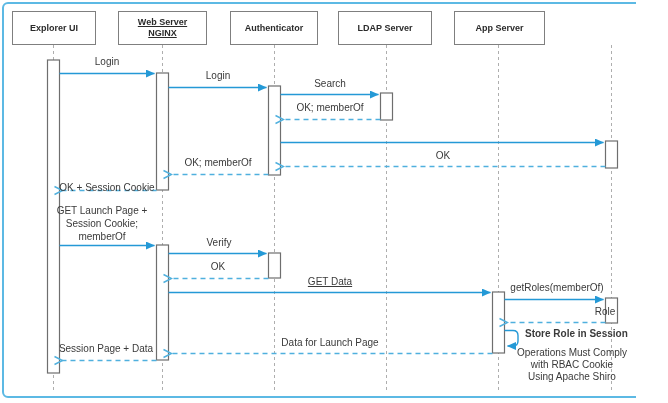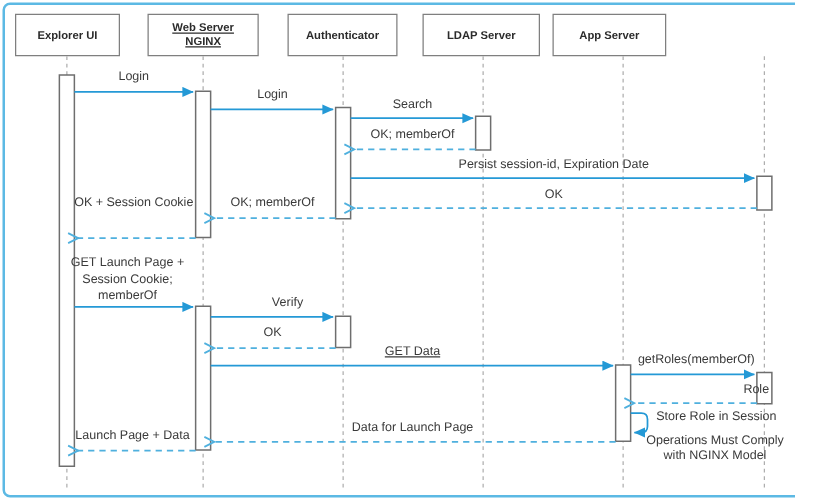--- a/index.html
+++ b/index.html
@@ -113,46 +113,46 @@
   <div class="pbox" style="left:118px;width:89px;text-decoration:underline;">
     <span>Web Server</span>
     <span>NGINX</span>
   </div>
   <div class="pbox" style="left:230px;width:88px;">
     <span>Authenticator</span>
   </div>
   <div class="pbox" style="left:338px;width:94px;">
     <span>LDAP Server</span>
   </div>
-  <div class="pbox" style="left:442px;width:91px;">
+  <div class="pbox" style="left:454px;width:91px;">
     <span>App Server</span>
   </div>
 
   <div class="mlabel" style="left:107px;top:57px;">Login</div>
   <div class="mlabel" style="left:218px;top:71px;">Login</div>
   <div class="mlabel" style="left:330px;top:79px;">Search</div>
   <div class="mlabel" style="left:330px;top:103px;">OK; memberOf</div>
-  <div class="mlabel" style="left:443px;top:127px;">Persist session-id, Expiration Date</div>
   <div class="mlabel" style="left:443px;top:151px;">OK</div>
   <div class="mlabel" style="left:218px;top:158px;">OK; memberOf</div>
-  <div class="mlabel" style="left:107px;top:158px;">OK + Session Cookie</div>
+  <div class="mlabel" style="left:107px;top:183px;">OK + Session Cookie</div>
 
   <div class="mblock" style="left:102px;top:204px;">
     <div>GET Launch Page +</div>
     <div>Session Cookie;</div>
     <div>memberOf</div>
   </div>
 
-  <div class="mlabel" style="left:219px;top:238px;margin-left:11px;">Verify</div>
+  <div class="mlabel" style="left:219px;top:238px;">Verify</div>
   <div class="mlabel" style="left:218px;top:262px;">OK</div>
   <div class="mlabel" style="left:330px;top:277px;text-decoration:underline;">GET Data</div>
   <div class="mlabel" style="left:557px;top:283px;">getRoles(memberOf)</div>
   <div class="mlabel" style="left:557px;top:307px;margin-left:48px;">Role</div>
-  <div class="mlabel left-align" style="left:525px;top:329px;">Store Role in Session</div>
+  <div class="mlabel left-align" style="left:525px;top:329px;font-weight:bold;">Store Role in Session</div>
 
   <div class="mblock note" style="left:572px;top:347px;">
     <div>Operations Must Comply</div>
-    <div>with NGINX Model</div>
+    <div>with RBAC Cookie</div>
+    <div>Using Apache Shiro</div>
   </div>
 
   <div class="mlabel" style="left:330px;top:338px;">Data for Launch Page</div>
-  <div class="mlabel" style="left:106px;top:344px;">Launch Page + Data</div>
+  <div class="mlabel" style="left:106px;top:344px;">Session Page + Data</div>
 </div>
 
 </body></html>

